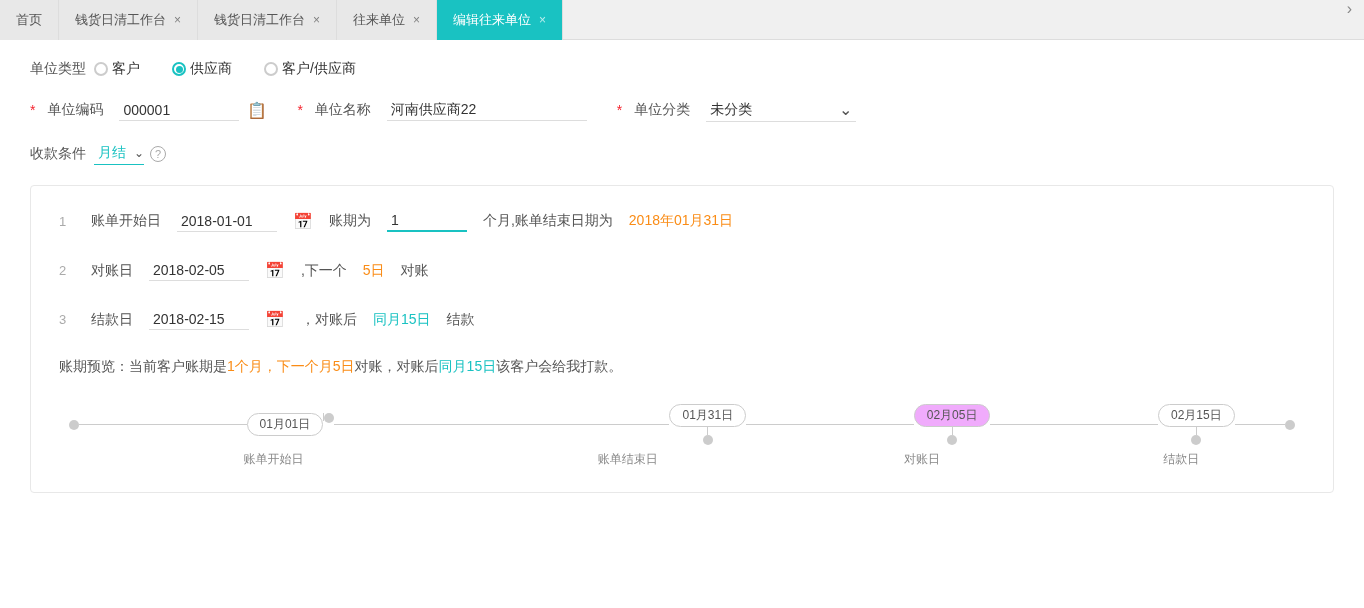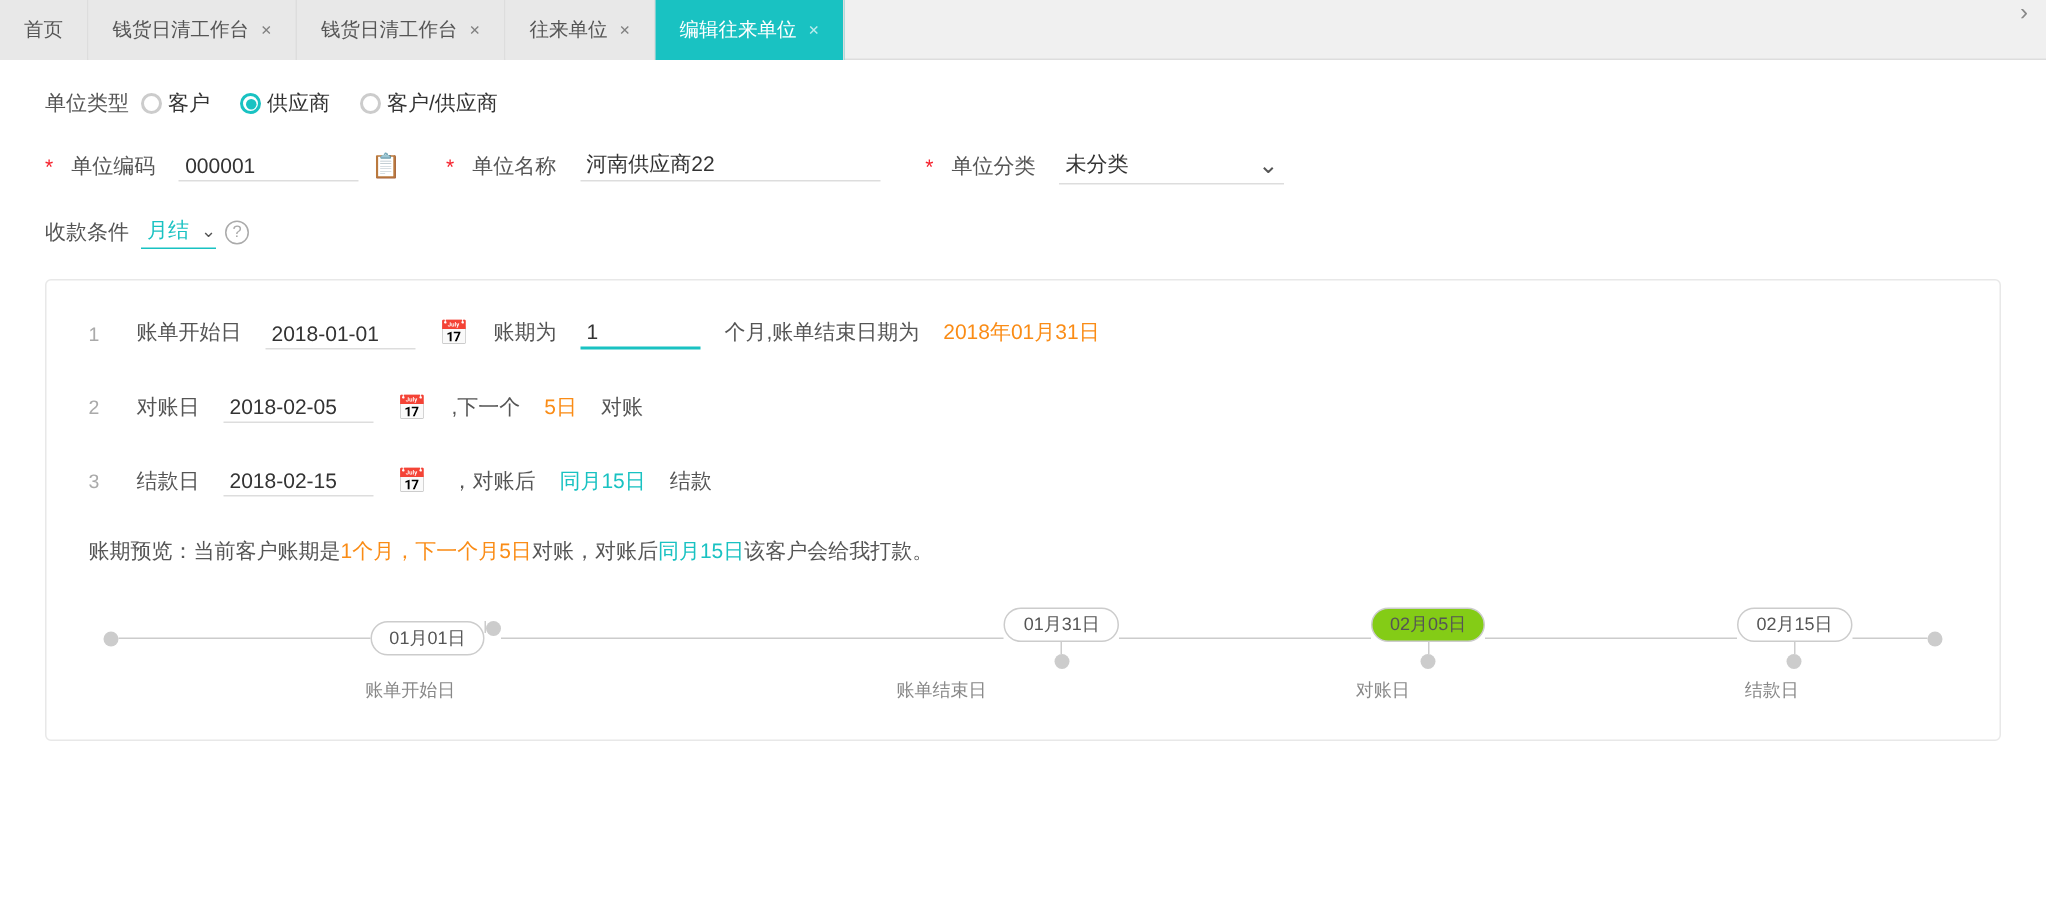--- a/index.html
+++ b/index.html
@@ -28,21 +28,21 @@
     
     .form-row {
       display: flex; align-items: center; margin-bottom: 20px;
     }
     .form-label {
       color: #555; white-space: nowrap; margin-right: 8px;
     }
     .required-star { color: #f5222d; margin-right: 4px; }
 
     
-    .radio-group { display: flex; align-items: center; gap: 20px; }
+    .radio-group { display: flex; align-items: center; gap: 32px; }
     .radio-item { display: flex; align-items: center; gap: 4px; cursor: pointer; }
     .radio-circle {
       width: 14px; height: 14px; border-radius: 50%; border: 2px solid #ccc; display: flex; align-items: center; justify-content: center;
     }
     .radio-circle.checked { border-color: #19c2c2; }
     .radio-circle.checked::after { content: ''; width: 7px; height: 7px; border-radius: 50%; background: #19c2c2; }
 
     
     .input-field {
       border: none; border-bottom: 1px solid #ddd; outline: none; font-size: 14px; color: #333; padding: 2px 4px; background: transparent; min-width: 80px;
@@ -223,21 +223,21 @@
           <div style="width:10px;height:10px;border-radius:50%;background:#ccc;"></div>
         </div>
         <div style="flex:2;height:1px;background:#ccc;"></div>
         <div style="display:flex;flex-direction:column;align-items:center;">
           <div style="background:#fff;border:1px solid #ccc;border-radius:12px;padding:2px 12px;font-size:12px;color:#555;white-space:nowrap;">01月31日</div>
           <div style="width:1px;height:8px;background:#ccc;"></div>
           <div style="width:10px;height:10px;border-radius:50%;background:#ccc;"></div>
         </div>
         <div style="flex:1;height:1px;background:#ccc;"></div>
         <div style="display:flex;flex-direction:column;align-items:center;">
-          <div style="background:#84cc16;border:1px solid #ccc;border-radius:12px;padding:2px 12px;font-size:12px;color:#555;white-space:nowrap;">02月05日</div>
+          <div style="background:#f0abfc;border:1px solid #ccc;border-radius:12px;padding:2px 12px;font-size:12px;color:#555;white-space:nowrap;">02月05日</div>
           <div style="width:1px;height:8px;background:#ccc;"></div>
           <div style="width:10px;height:10px;border-radius:50%;background:#ccc;"></div>
         </div>
         <div style="flex:1;height:1px;background:#ccc;"></div>
         <div style="display:flex;flex-direction:column;align-items:center;">
           <div style="background:#fff;border:1px solid #ccc;border-radius:12px;padding:2px 12px;font-size:12px;color:#555;white-space:nowrap;">02月15日</div>
           <div style="width:1px;height:8px;background:#ccc;"></div>
           <div style="width:10px;height:10px;border-radius:50%;background:#ccc;"></div>
         </div>
         <div style="flex:0.3;height:1px;background:#ccc;"></div>

